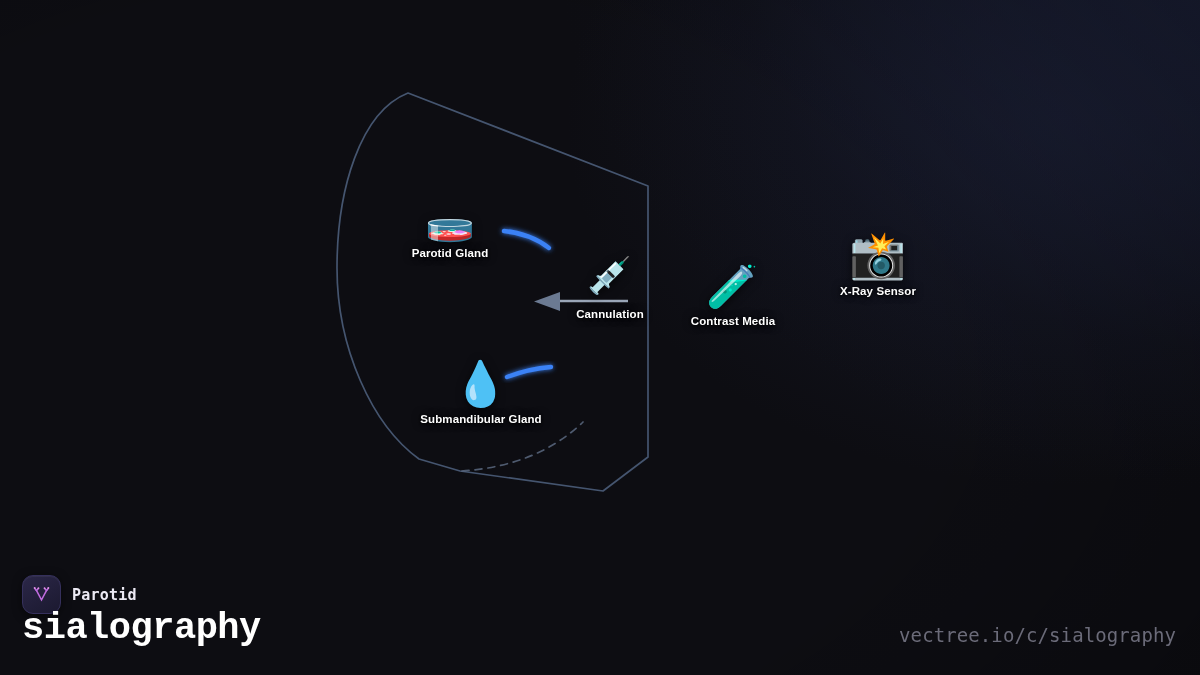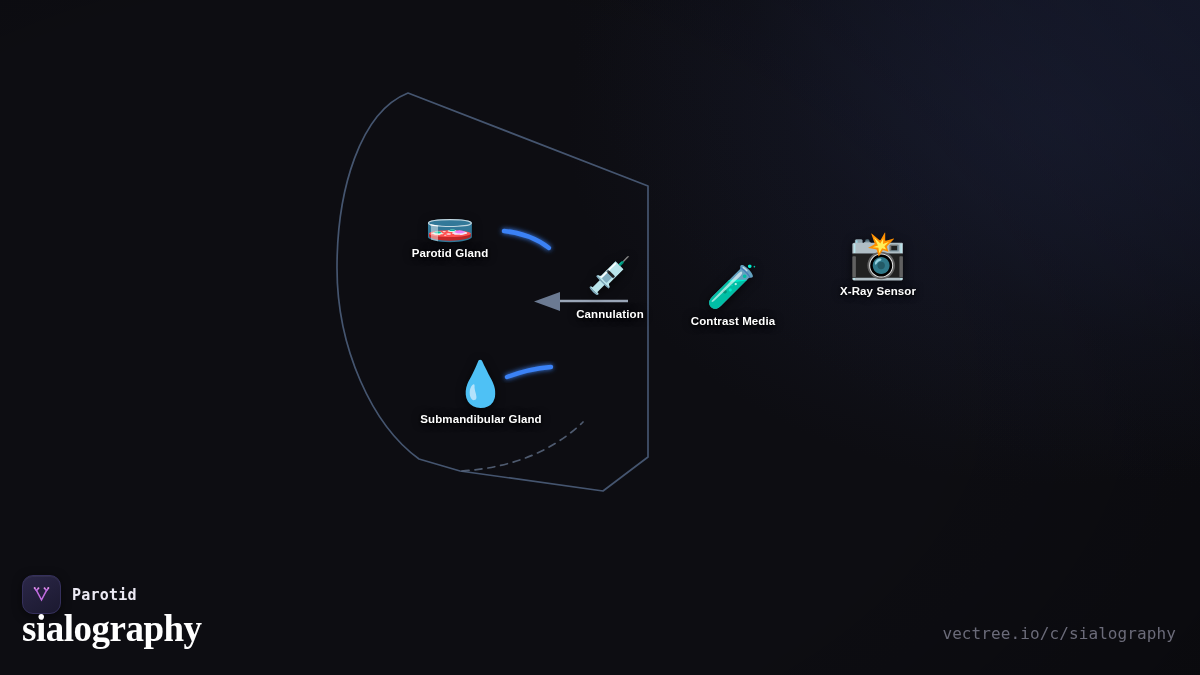--- a/index.html
+++ b/index.html
@@ -115,33 +115,33 @@
     font-family: "DejaVu Sans Mono", "Liberation Mono", monospace;
     font-size: 15px;
     font-weight: 700;
     letter-spacing: 0.2px;
   }
   .page-title {
     position: absolute;
     left: 22px;
     top: 610px;
     color: #ffffff;
-    font-family: Liberation Serif, serif;
+    font-family: Liberation Mono, monospace;
     font-size: 37px;
     font-weight: 700;
     letter-spacing: -0.5px;
     line-height: 1;
   }
   .footer-url {
     position: absolute;
     right: 24px;
     top: 624px;
     color: #6b6b79;
     font-family: "DejaVu Sans Mono", "Liberation Mono", monospace;
-    font-size: 16px;
+    font-size: 19px;
     letter-spacing: 0.1px;
   }
 </style>
 </head>
 <body>
 
 <div id="stage">
 
   <div class="bg-glow"></div>
 

